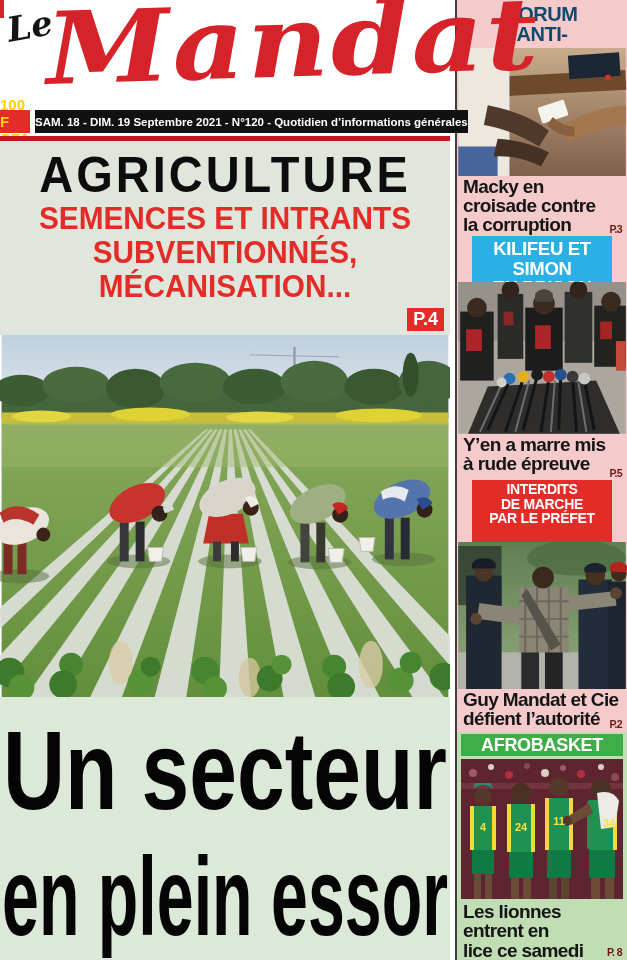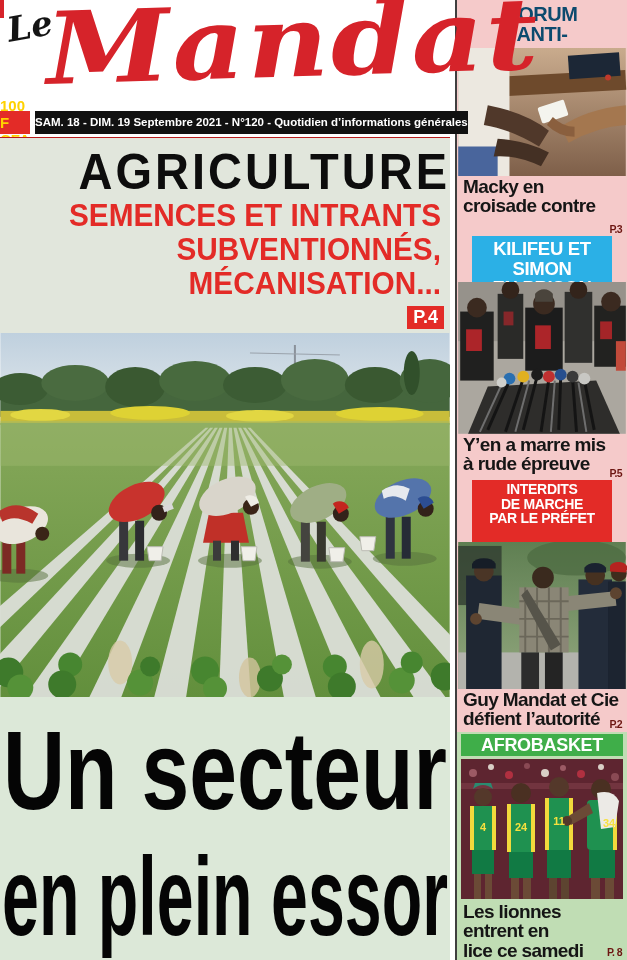--- a/index.html
+++ b/index.html
@@ -12,21 +12,21 @@
   
   .masthead{height:137px;background:#ffffff;position:relative;}
   .corner-mark{position:absolute;left:0;top:0;width:4px;height:18px;background:#d6232a;}
   .logo-le{position:absolute;left:7px;top:6px;font-family:"DejaVu Serif",serif;font-style:italic;font-weight:bold;font-size:34px;color:#141414;transform:rotate(-10deg);}
   .logo-name{position:absolute;left:46px;top:-10px;font-family:"DejaVu Serif",serif;font-style:italic;font-weight:bold;font-size:100px;color:#d6232a;letter-spacing:2px;transform:scaleX(1.12) rotate(-2deg);transform-origin:left center;}
   .price-row{position:absolute;left:0;right:0;bottom:3px;height:23px;display:flex;}
   .price{width:86px;background:#e32b27;color:#ffd200;font-weight:bold;font-size:15px;display:flex;align-items:center;justify-content:center;}
   .datebar{flex:1;margin-left:5px;background:#111111;color:#ffffff;font-weight:bold;font-size:11.5px;display:flex;align-items:center;justify-content:center;white-space:nowrap;text-align:right;}
 
   
-  .kicker-block{height:195px;background:#e1e6dc;text-align:right;position:relative;border-top:1px solid #b91c1c;}
+  .kicker-block{height:195px;background:#e1e6dc;text-align:center;position:relative;border-top:5px solid #b91c1c;}
   .kicker{margin-top:6px;font-size:47px;font-weight:bold;letter-spacing:3px;color:#0d0d0d;transform:scaleY(1.05);}
   .subhead{color:#e32b27;font-weight:bold;font-size:31px;line-height:1.1;transform:scaleX(.96);transform-origin:center;}
   .pref-badge{position:absolute;right:6px;bottom:4px;background:#e32b27;color:#ffffff;font-weight:bold;font-size:18px;padding:1px 6px;}
 
   
   .lead-photo{display:block;}
   .lead-headline{height:263px;background:#dce8d8;}
   .lead-headline svg{display:block;}
 
   
@@ -225,20 +225,21 @@
       <path d="M30,58 q40,8 62,26 l-10,16 q-30,-18 -56,-22 z" fill="#50382a"></path>
       <path d="M40,92 q30,2 52,14 l-8,14 q-26,-12 -48,-10 z" fill="#443024"></path>
       <path d="M170,58 q-40,4 -66,22 l8,16 q28,-16 58,-18 z" fill="#a47throughout" fill-opacity="0"></path>
       <path d="M170,58 q-40,4 -66,22 l8,16 q28,-16 58,-18 z" fill="#a4774f"></path>
       <rect x="82" y="56" width="28" height="17" rx="2" fill="#f4f4ee" transform="rotate(-18 96 64)"></rect>
       <path d="M96,70 q10,10 22,10 l0,10 q-16,0 -28,-12 z" fill="#8a5f3e"></path>
     </svg>
     <div class="story-head h1x">
       <div>Macky en</div>
       <div>croisade contre</div>
+      <div>la corruption</div>
       <span class="pref">P.3</span>
     </div>
 
     <div class="banner-box banner-cyan">
       <div>KILIFEU ET SIMON</div>
       <div>EN PRISON</div>
     </div>
     <svg class="s-photo" width="170" height="154" viewBox="0 0 170 154">
       <rect width="170" height="154" fill="#aba79f"></rect>
       <rect x="0" y="0" width="170" height="60" fill="#96928b"></rect>

